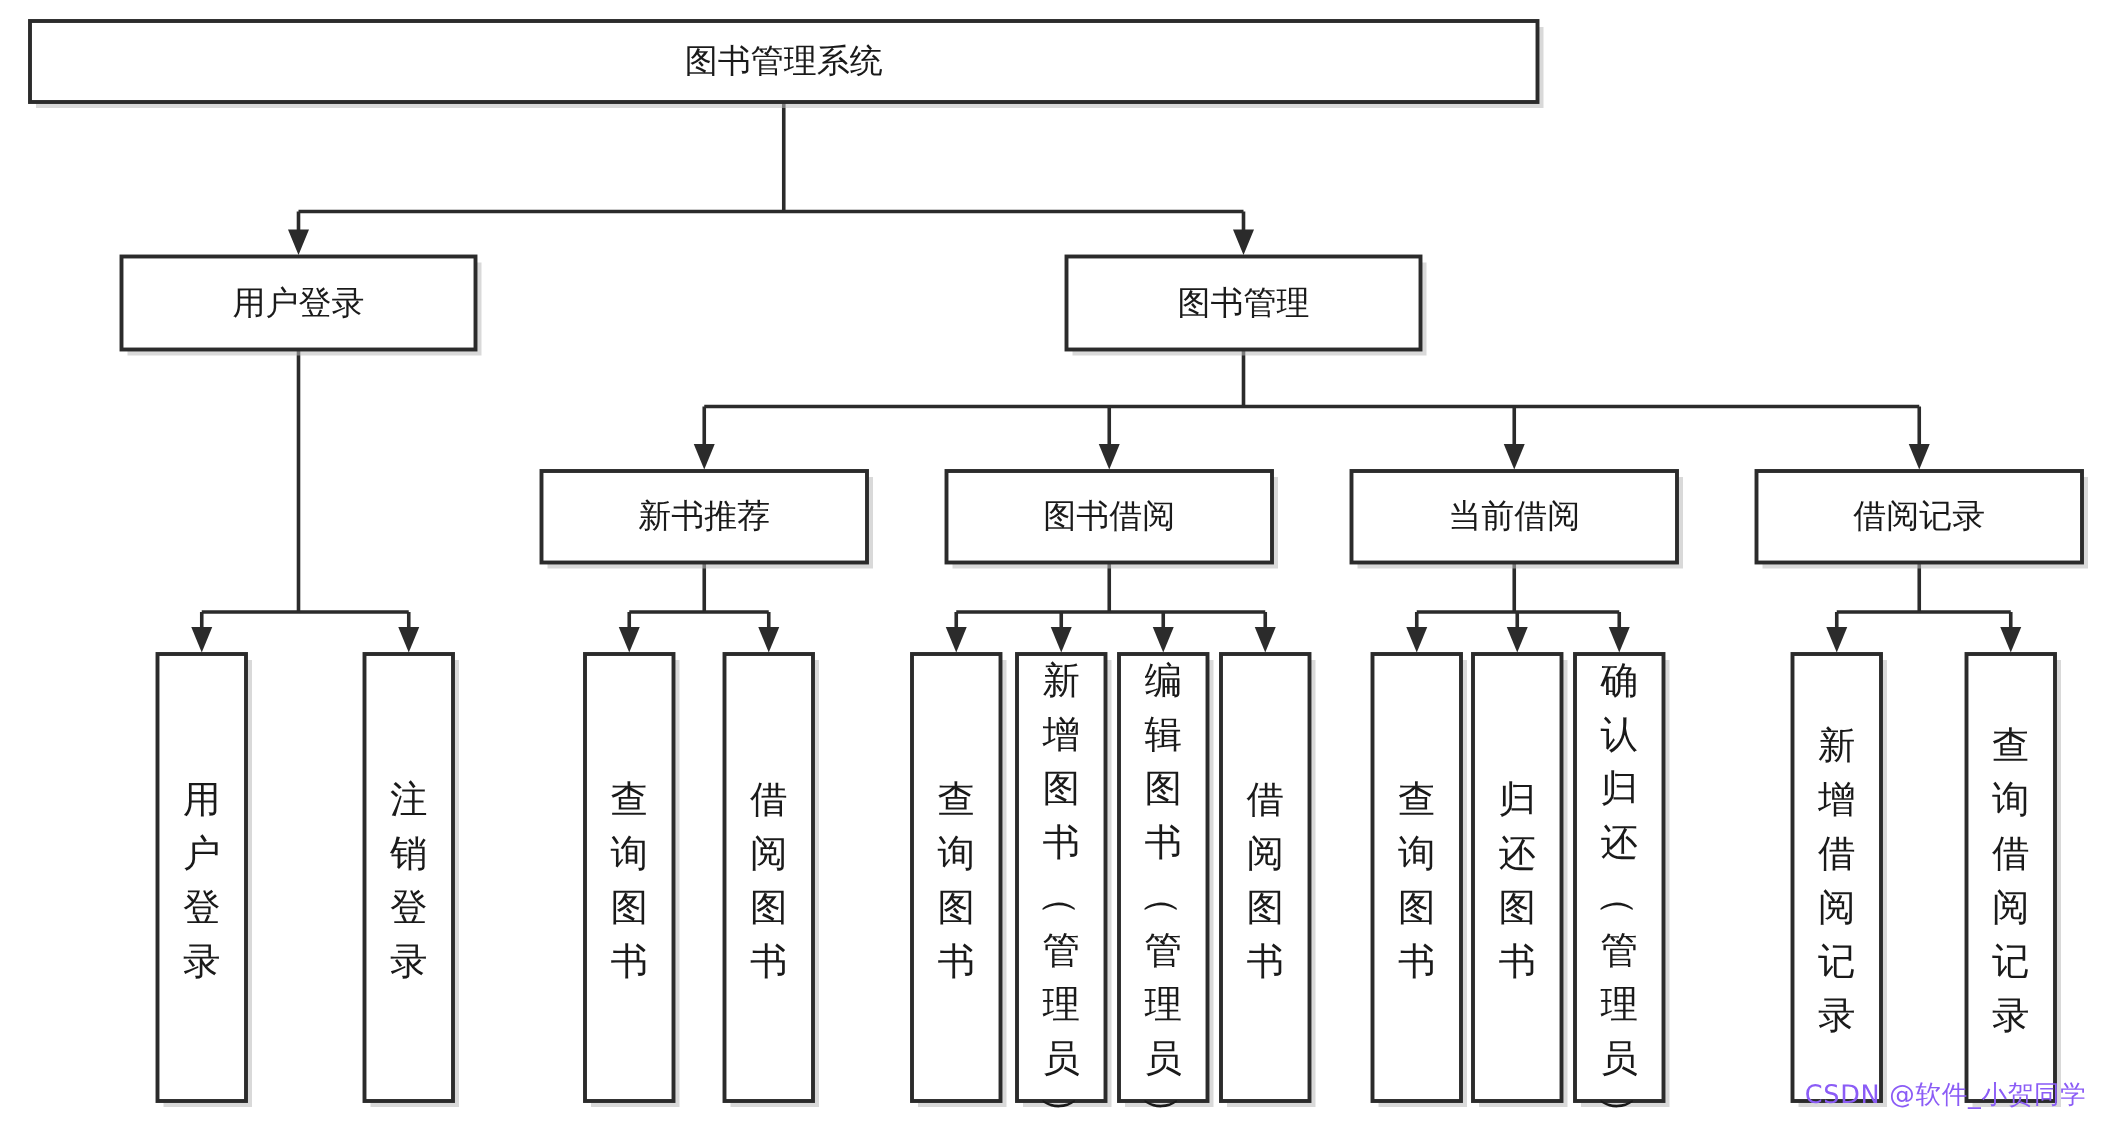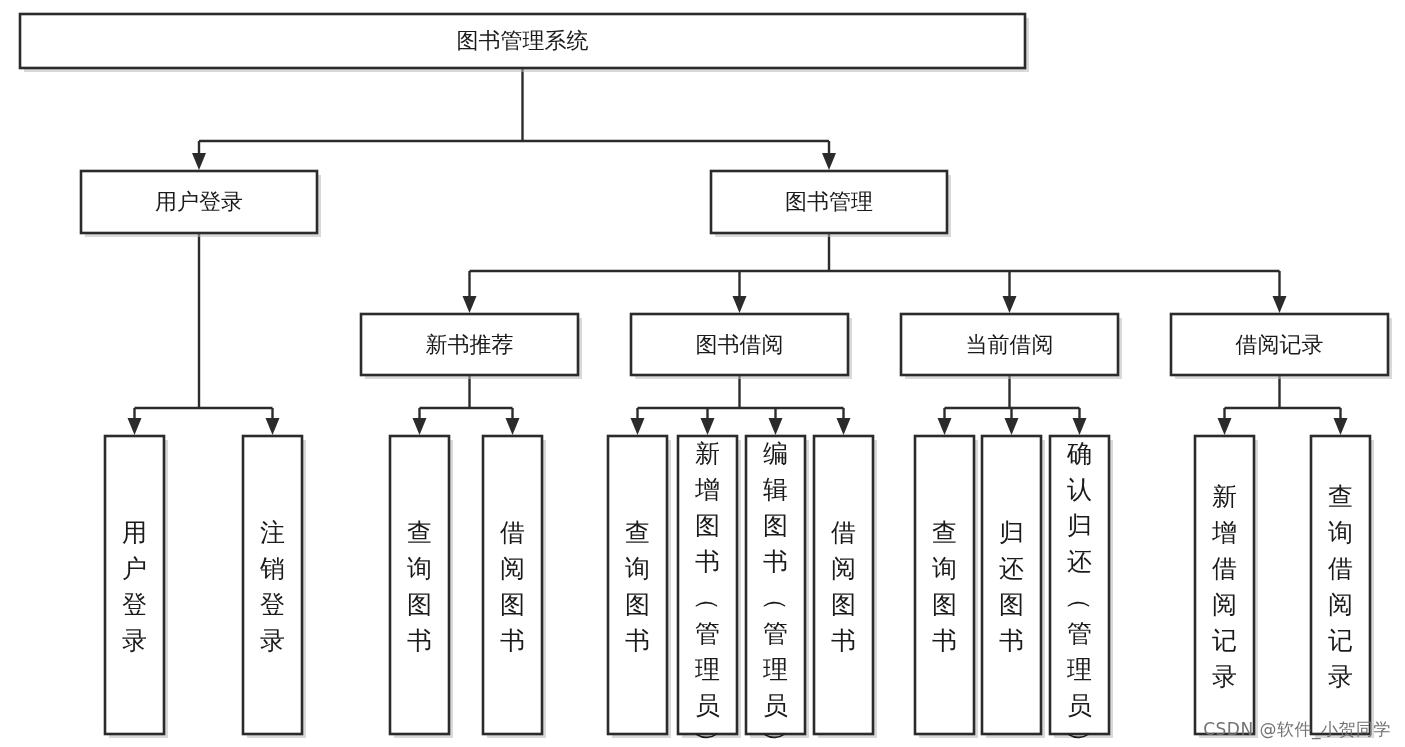--- a/index.html
+++ b/index.html
@@ -56,21 +56,21 @@
     font-size: 25px;
     fill: #1a1a1a;
     text-anchor: middle;
   }
   .watermark {
     position: absolute;
     right: 14px;
     bottom: 6px;
     font-family: "DejaVu Sans", "Liberation Sans", sans-serif;
     font-size: 17px;
-    color: #737373;
+    color: #8b5cf6;
     letter-spacing: 0.5px;
     white-space: nowrap;
     user-select: none;
     text-align: center;
   }
 </style>
 </head>
 <body>
 
 <div id="diagram-root">

